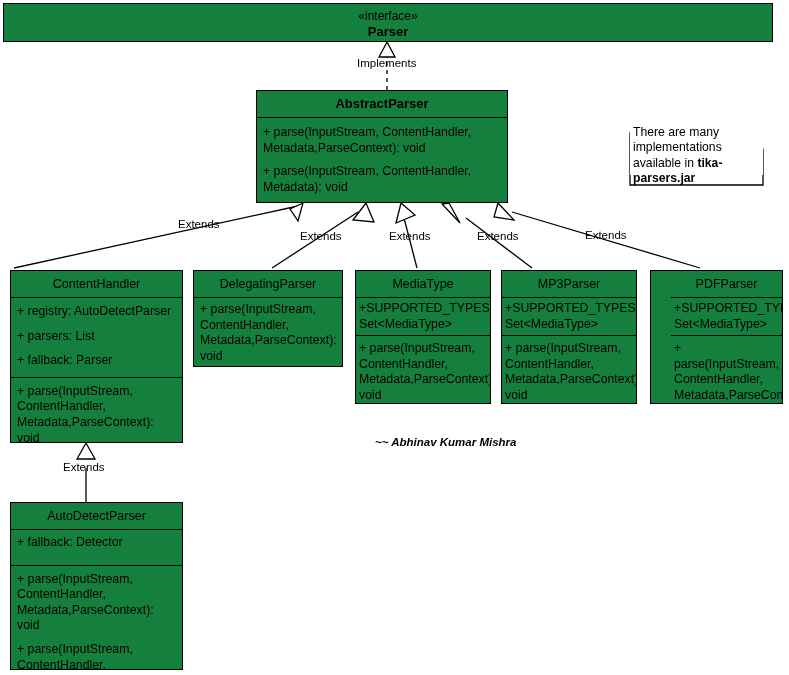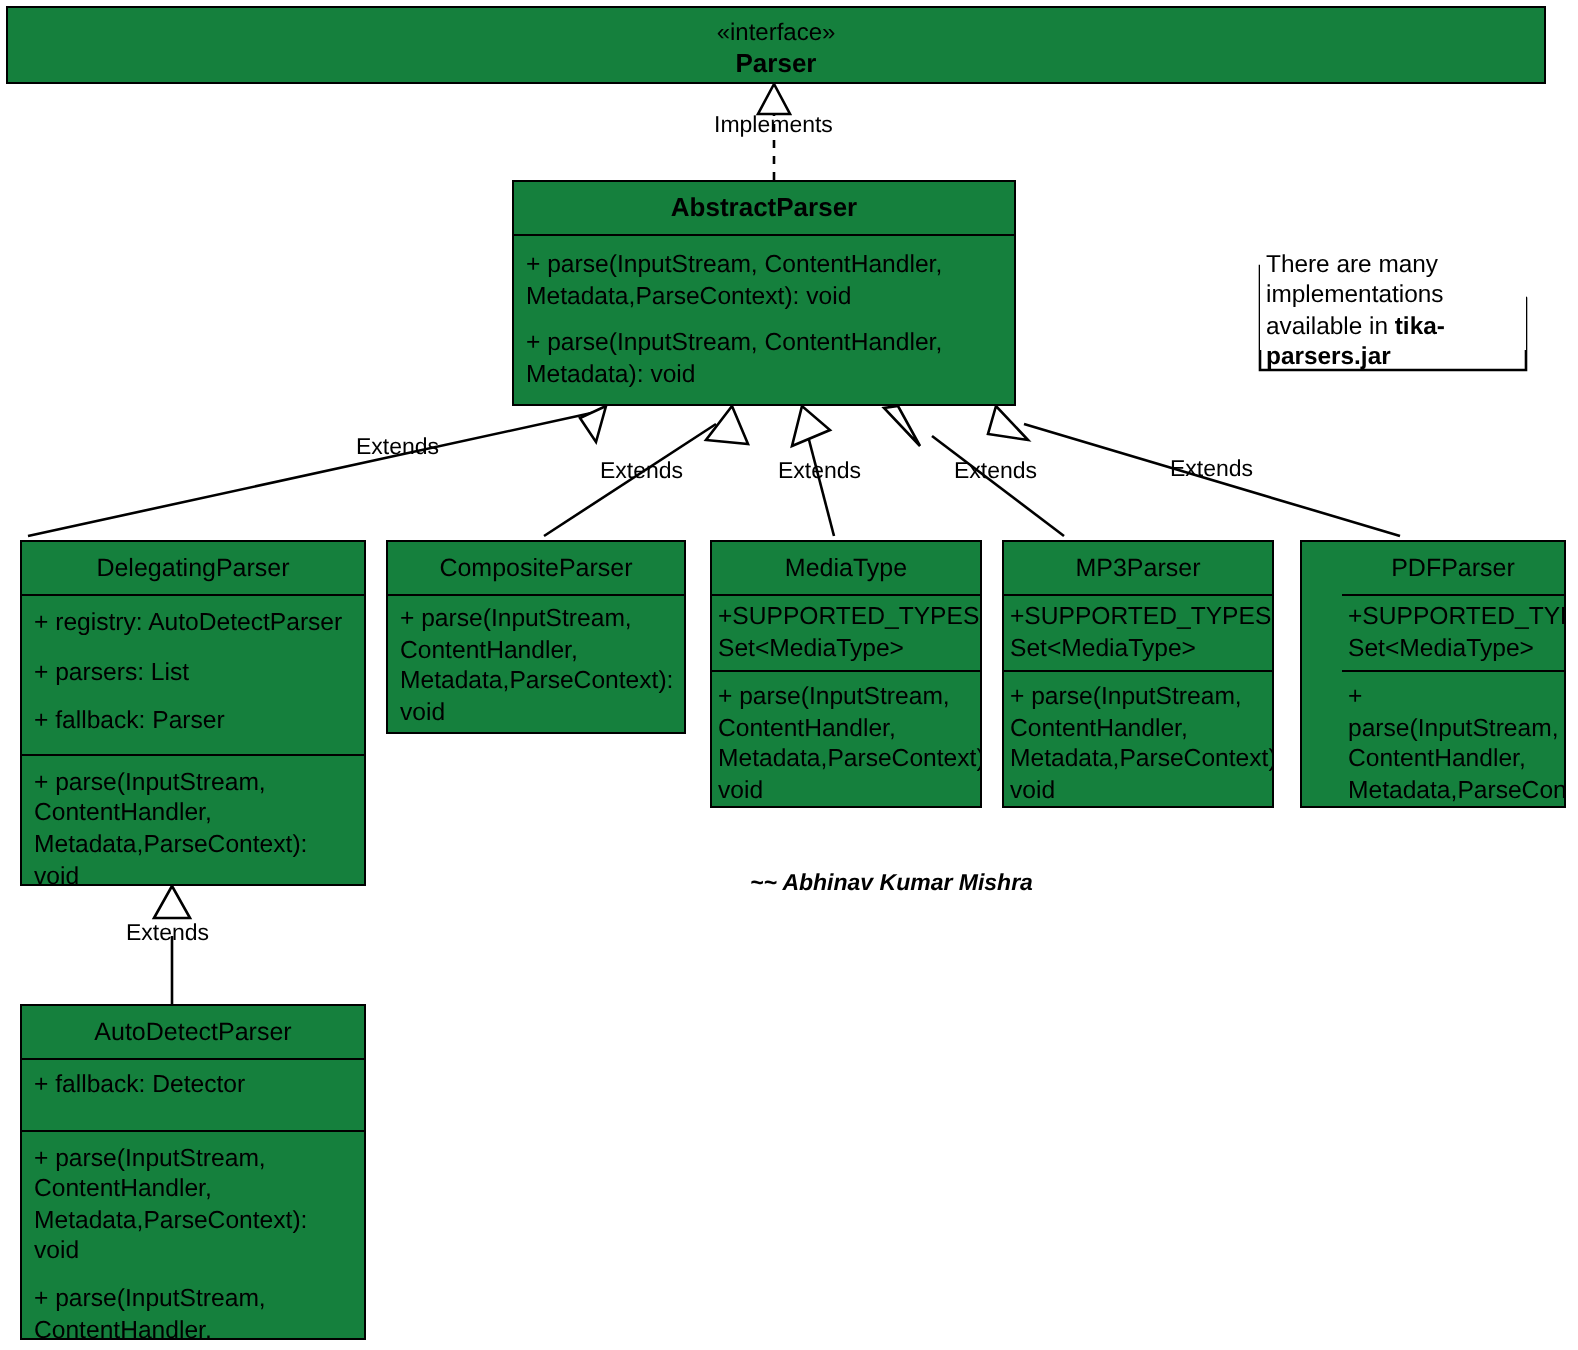--- a/index.html
+++ b/index.html
@@ -144,35 +144,35 @@
       <p class="member">+ parse(InputStream, ContentHandler,
 Metadata): void</p>
     </div>
   </div>
 
   <div class="note" style="left:630px; top:123px; width:133px; height:52px;">
     <div class="note-text"><span>There are many implementations available in </span><b>tika-parsers.jar</b></div>
   </div>
 
   <div class="uml-class" style="left:10px; top:270px; width:173px; height:173px;">
-    <div class="compartment cls-title">DelegatingParser</div>
+    <div class="compartment cls-title">ContentHandler</div>
     <div class="compartment tight" style="padding-top:6px; padding-bottom:8px;">
       <p class="member">+ registry: AutoDetectParser</p>
       <p class="member">+ parsers: List</p>
       <p class="member">+ fallback: Parser</p>
     </div>
     <div class="compartment" style="padding-top:6px;">
       <p class="member">+ parse(InputStream,
 ContentHandler,
 Metadata,ParseContext): void</p>
     </div>
   </div>
 
   <div class="uml-class" style="left:193px; top:270px; width:150px; height:97px;">
-    <div class="compartment cls-title">CompositeParser</div>
+    <div class="compartment cls-title">DelegatingParser</div>
     <div class="compartment" style="padding-top:4px;">
       <p class="member">+ parse(InputStream,
 ContentHandler,
 Metadata,ParseContext):
 void</p>
     </div>
   </div>
 
   <div class="uml-class" style="left:355px; top:270px; width:136px; height:134px;">
     <div class="compartment cls-title">MediaType</div>

